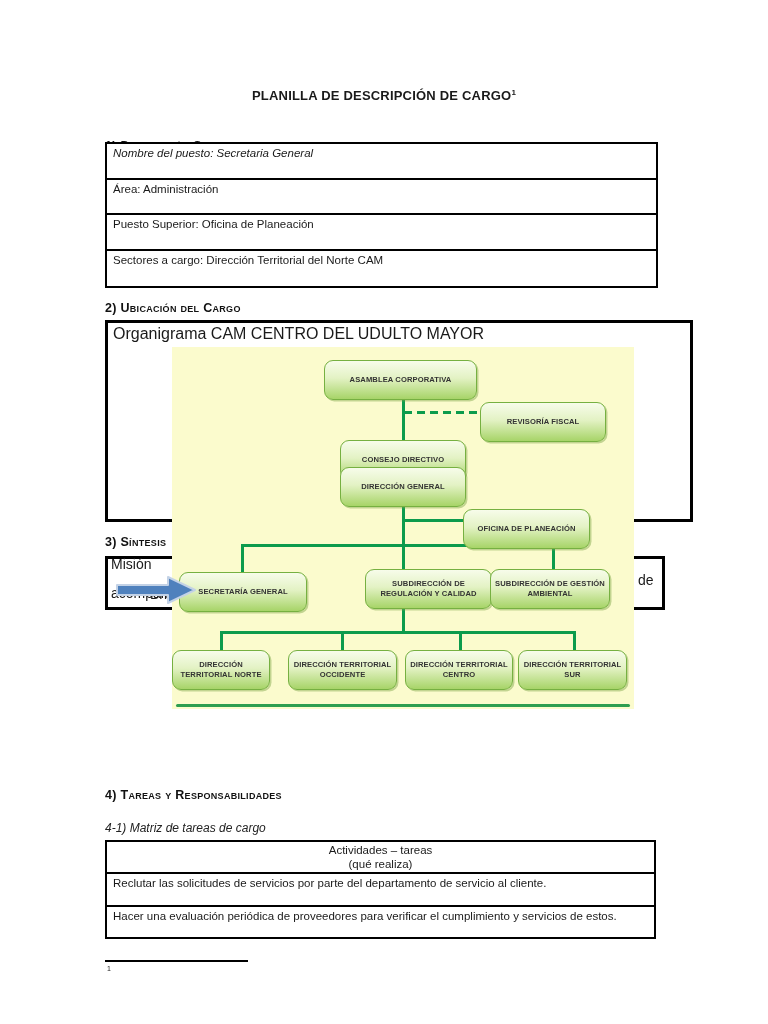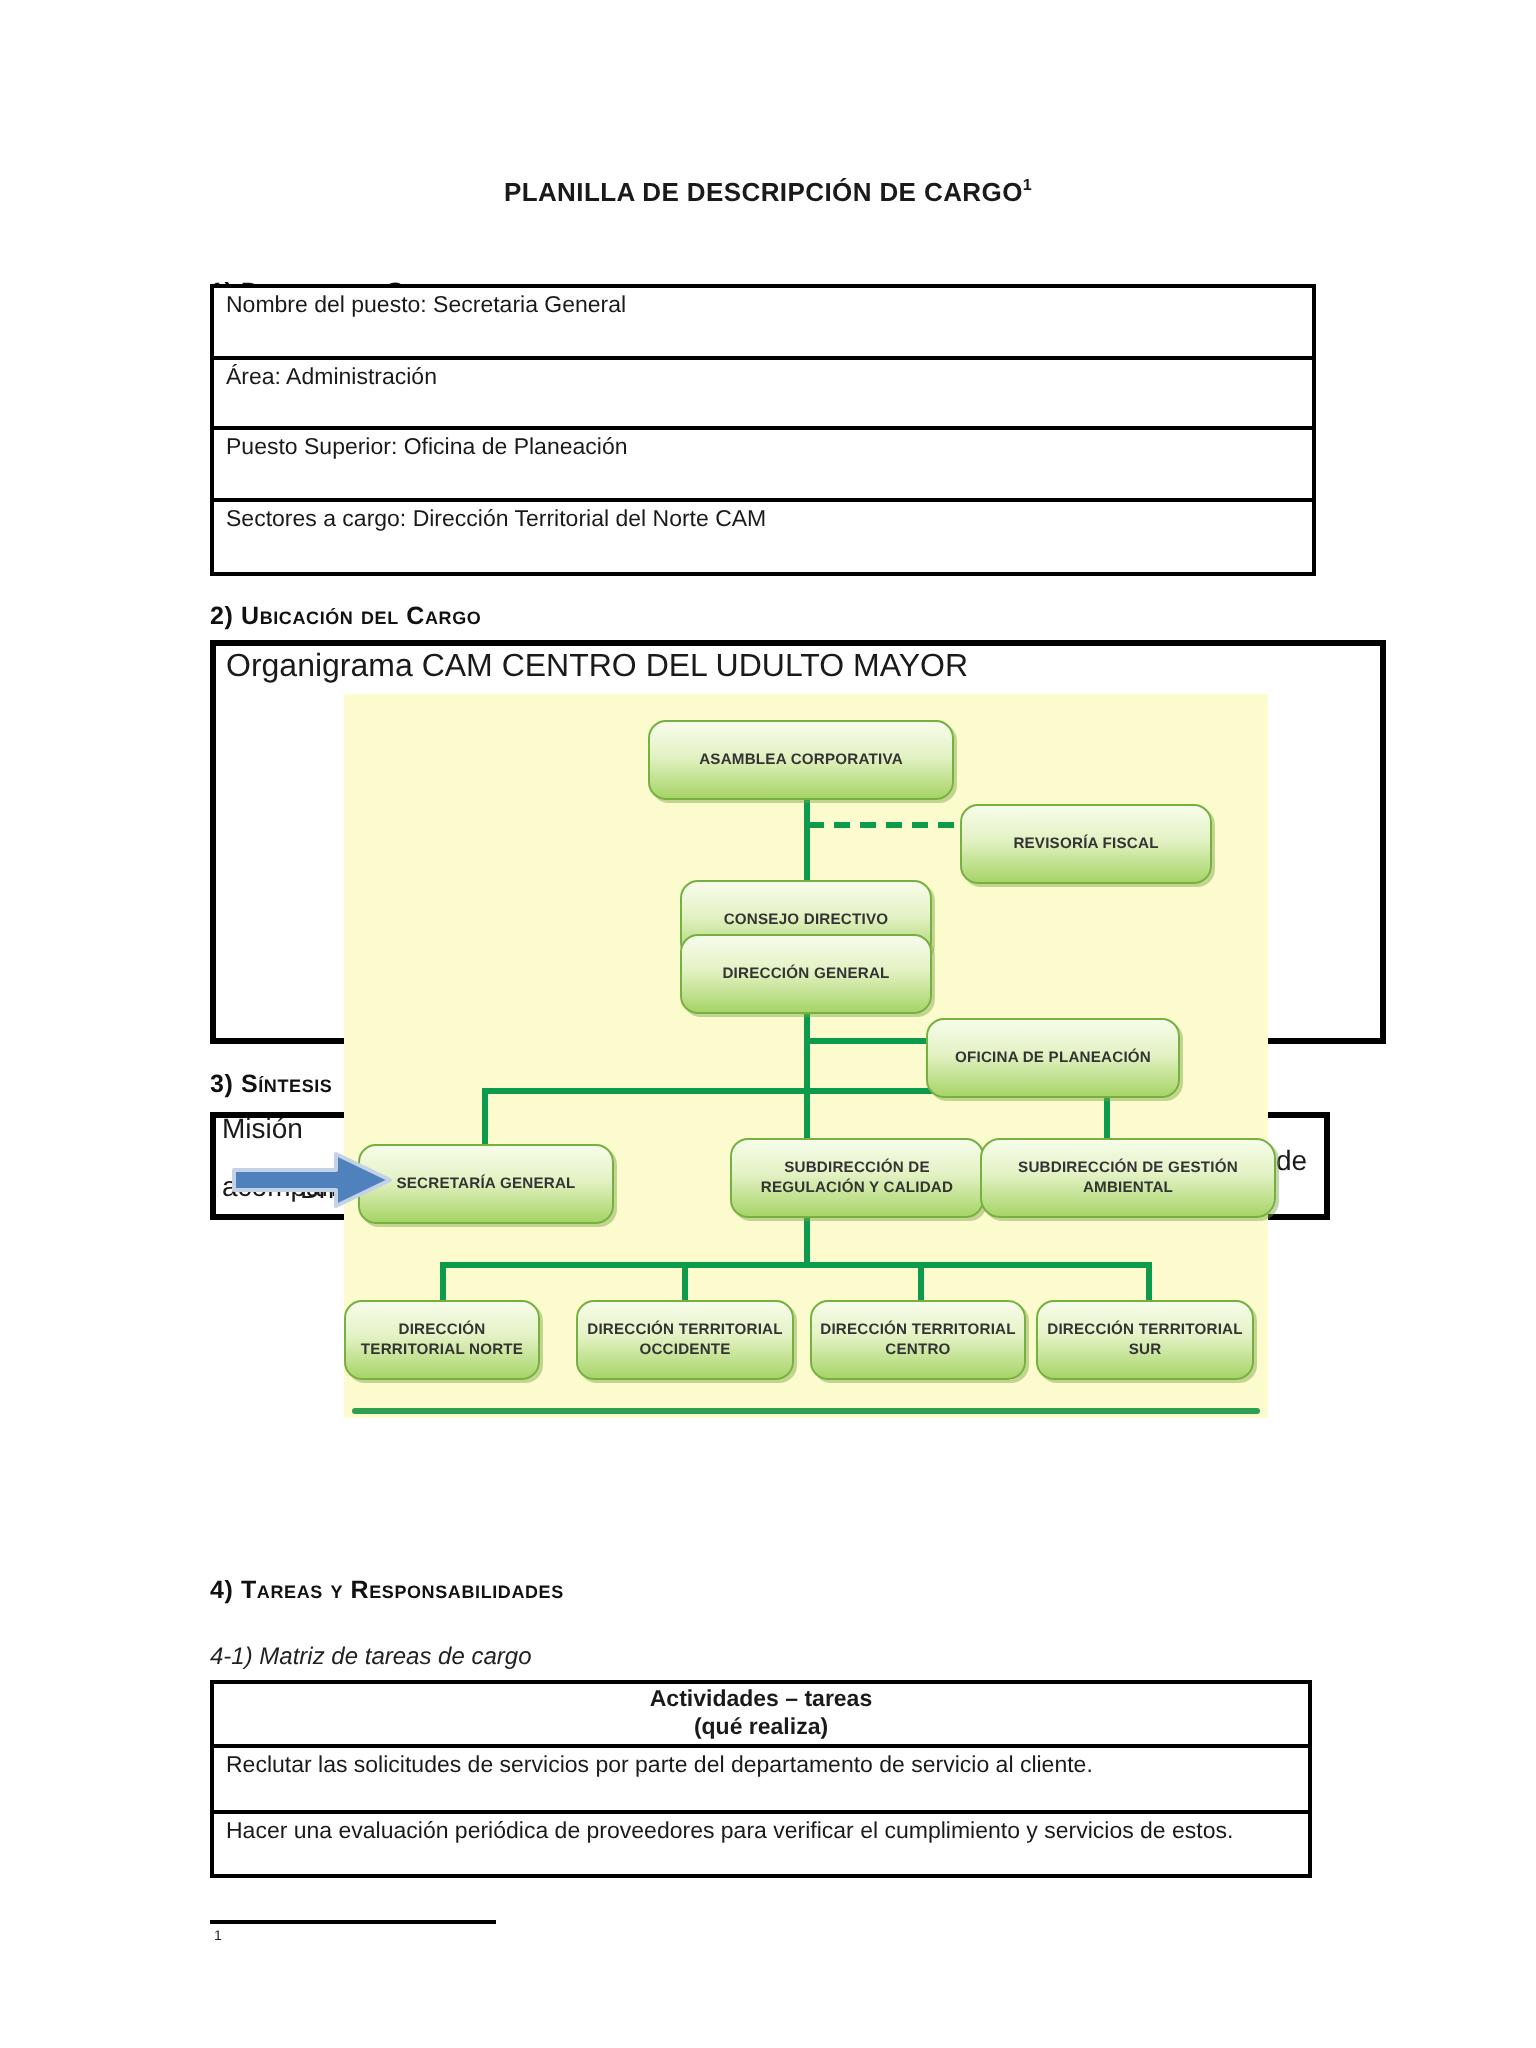--- a/index.html
+++ b/index.html
@@ -55,21 +55,21 @@
 </head>
 <body>
 
 <div id="canvas">
 
   <div class="abs doc-title">
     <span>PLANILLA DE DESCRIPCIÓN DE CARGO</span><sup>1</sup>
   </div>
 
   <div class="abs sec-heading" style="left:105px;top:123px;margin-top:16px;">1) Descripción General</div>
-  <div class="hrow" style="left:105px;top:142px;width:553px;height:38px;">Nombre del puesto: Secretaria General</div>
+  <div class="hrow" style="left:105px;top:142px;width:553px;height:38px;font-style:italic;">Nombre del puesto: Secretaria General</div>
   <div class="hrow" style="left:105px;top:177.5px;width:553px;height:38px;">Área: Administración</div>
   <div class="hrow" style="left:105px;top:213px;width:553px;height:38px;">Puesto Superior: Oficina de Planeación</div>
   <div class="hrow" style="left:105px;top:248.5px;width:553px;height:39px;">Sectores a cargo: Dirección Territorial del Norte CAM</div>
 
   <div class="abs sec-heading" style="left:105px;top:301px;">2) Ubicación del Cargo</div>
   <div class="thickbox" style="left:105px;top:320px;width:588px;height:202px;">
     <div style="font-size:16px;padding:2px 5px;color:#1a1a1a;">Organigrama CAM CENTRO DEL UDULTO MAYOR</div>
   </div>
 
   <div class="abs sec-heading" style="left:105px;top:535px;z-index:2;">3) Síntesis</div>
@@ -102,31 +102,31 @@
     <div class="vline" style="left:401px;top:284px;height:20px;"></div>
     <div class="chart-baseline" style="left:4px;top:357px;width:454px;"></div>
 
     <div class="node" style="left:152px;top:13px;width:153px;height:24px;">ASAMBLEA CORPORATIVA</div>
     <div class="node" style="left:308px;top:55px;width:126px;height:22px;">REVISORÍA FISCAL</div>
     <div class="node" style="left:168px;top:93px;width:126px;height:21px;">CONSEJO DIRECTIVO</div>
     <div class="node" style="left:168px;top:120px;width:126px;height:21px;">DIRECCIÓN GENERAL</div>
     <div class="node" style="left:291px;top:162px;width:127px;height:23px;">OFICINA DE PLANEACIÓN</div>
     <div class="node" style="left:7px;top:225px;width:128px;height:33px;">SECRETARÍA GENERAL</div>
     <div class="node" style="left:168px;top:222px;width:127px;height:36px;margin-left:25px;">SUBDIRECCIÓN DE REGULACIÓN Y CALIDAD</div>
-    <div class="node" style="left:318px;top:222px;width:148px;height:36px;border-radius:10px;">SUBDIRECCIÓN DE GESTIÓN AMBIENTAL</div>
+    <div class="node" style="left:318px;top:222px;width:120px;height:36px;">SUBDIRECCIÓN DE GESTIÓN AMBIENTAL</div>
     <div class="node" style="left:0px;top:303px;width:98px;height:32px;">DIRECCIÓN TERRITORIAL NORTE</div>
     <div class="node" style="left:116px;top:303px;width:109px;height:32px;">DIRECCIÓN TERRITORIAL OCCIDENTE</div>
     <div class="node" style="left:233px;top:303px;width:108px;height:32px;">DIRECCIÓN TERRITORIAL CENTRO</div>
     <div class="node" style="left:346px;top:303px;width:109px;height:32px;">DIRECCIÓN TERRITORIAL SUR</div>
   </div>
 
   <div class="abs sec-heading" style="left:105px;top:788px;text-align:center;">4) Tareas y Responsabilidades</div>
   <div class="abs italic-sub" style="left:105px;top:821px;">4-1) Matriz de tareas de cargo</div>
 
-  <div class="hrow" style="left:105px;top:840px;width:551px;height:34px;text-align:center;font-weight:bold;padding:2px 6px;">
+  <div class="hrow" style="left:105px;top:840px;width:551px;height:34px;text-align:center;font-weight:normal;padding:2px 6px;">
     <div>Actividades – tareas</div>
     <div>(qué realiza)</div>
   </div>
   <div class="hrow" style="left:105px;top:871.5px;width:551px;height:36px;">Reclutar las solicitudes de servicios por parte del departamento de servicio al cliente.</div>
   <div class="hrow" style="left:105px;top:905px;width:551px;height:34px;text-align:justify;">Hacer una evaluación periódica de proveedores para verificar el cumplimiento y servicios de estos.</div>
 
   <div class="footrule" style="left:105px;top:960px;width:143px;"></div>
   <div class="footmark" style="left:107px;top:965px;">1</div>
 
 </div>

